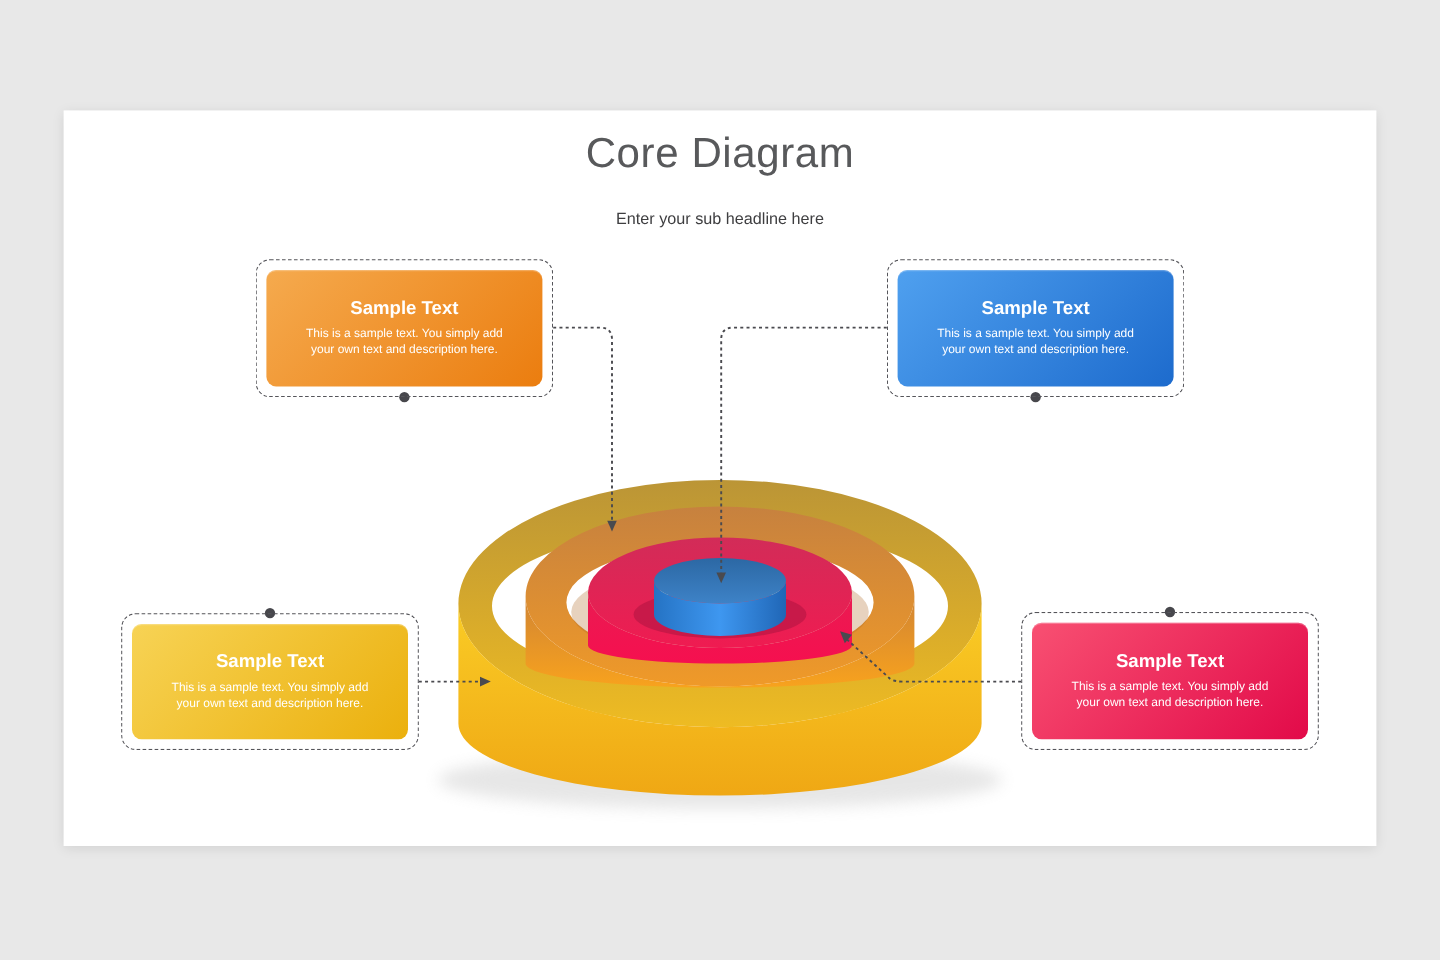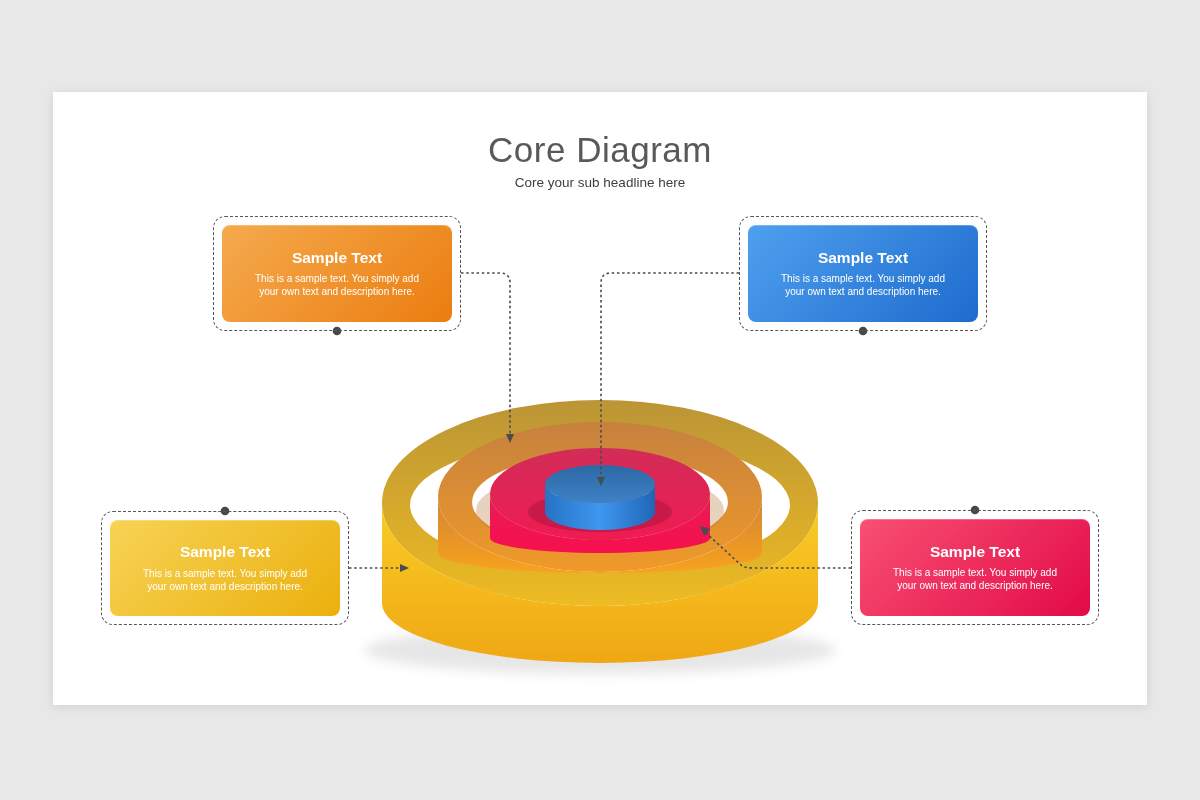--- a/index.html
+++ b/index.html
@@ -6,21 +6,21 @@
   .canvas {
     position:relative; width:1200px; height:800px;
     background:#E8E8E8; overflow:hidden;
     font-family:"Liberation Sans", sans-serif;
   }
   .slide {
     position:absolute; left:53px; top:92px; width:1094px; height:613px;
     background:#FFFFFF; box-shadow:0 2px 10px rgba(0,0,0,0.10);
   }
   .title {
-    position:absolute; left:0; right:0; top:130px;
+    position:absolute; left:0; right:0; top:108px;
     text-align:center; font-size:35px; font-weight:400;
     color:#58595B; letter-spacing:0.5px;
   }
   .subtitle {
     position:absolute; left:0; right:0; top:175px;
     text-align:center; font-size:13.5px; color:#3E3E40;
   }
   .diagram-svg { position:absolute; left:0; top:0; width:1200px; height:800px; }
   .callout {
     position:absolute; width:248px; height:115px;
@@ -48,21 +48,21 @@
   .arrowhead { fill:var(--connector-color,#4A4A4F); }
   .anchor-dot { fill:#47474C; }
 </style>
 </head>
 <body>
 
 <div class="canvas" style="background: rgb(232, 232, 232);">
   <div class="slide" style="background: rgb(255, 255, 255);"></div>
 
   <div class="title" style="color: rgb(88, 89, 91);">Core Diagram</div>
-  <div class="subtitle" style="color: rgb(62, 62, 64);">Core your sub headline here</div>
+  <div class="subtitle" style="color: rgb(62, 62, 64);">Enter your sub headline here</div>
 
   <svg class="diagram-svg" viewBox="0 0 1200 800" xmlns="http://www.w3.org/2000/svg">
     <defs>
       <filter id="blur6" x="-20%" y="-40%" width="140%" height="180%">
         <feGaussianBlur stdDeviation="6"></feGaussianBlur>
       </filter>
       <linearGradient id="gYTop" x1="0" y1="400" x2="0" y2="610" gradientUnits="userSpaceOnUse">
         <stop offset="0" stop-color="#BB9536"></stop>
         <stop offset="1" stop-color="#EFBC22"></stop>
       </linearGradient>

